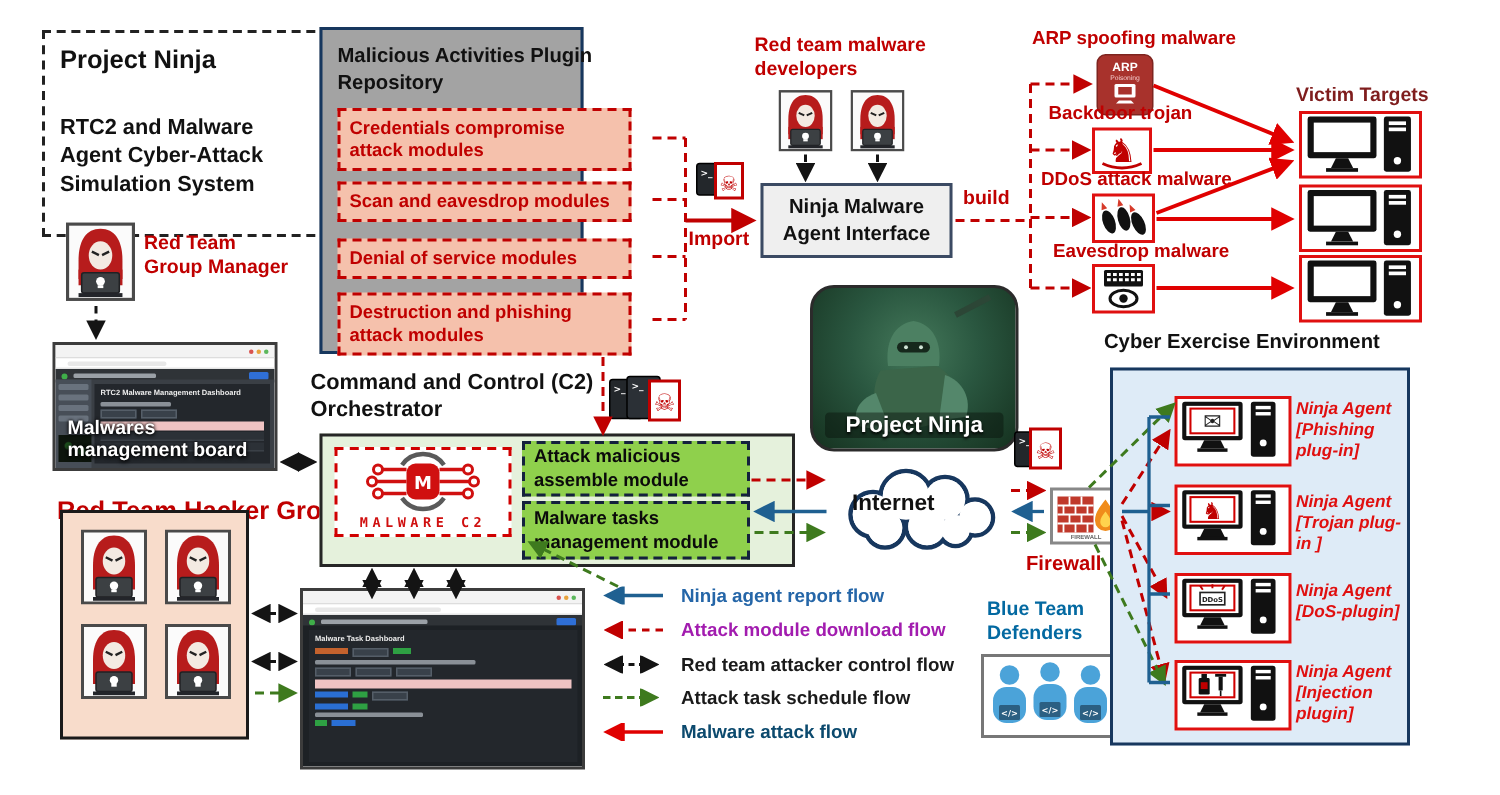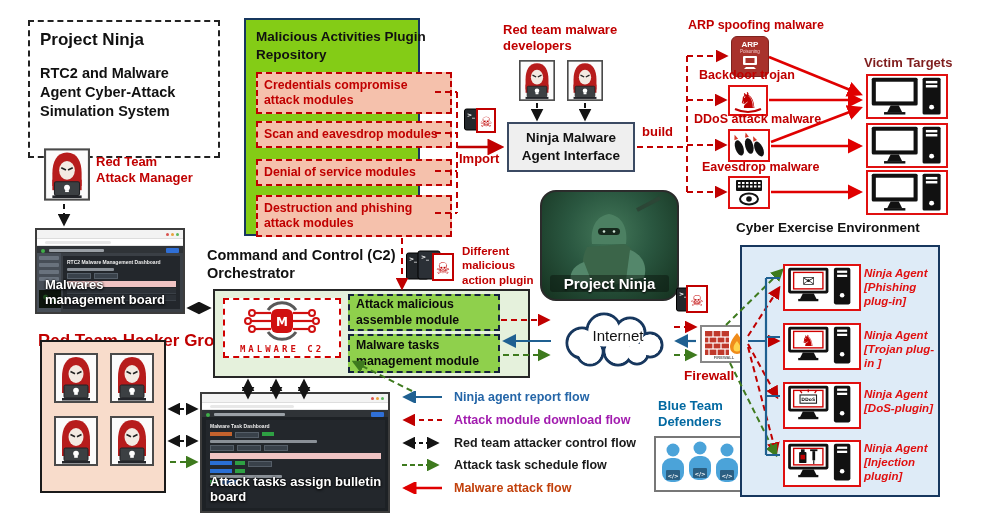--- a/index.html
+++ b/index.html
@@ -4,24 +4,24 @@
 <style>
   html,body{margin:0;padding:0;background:#fff;}
   #page{position:relative;width:1000px;height:530px;background:#fff;overflow:hidden;
         font-family:"Liberation Sans","DejaVu Sans",sans-serif;}
   .abs{position:absolute;}
 
   
   .title-box{left:28px;top:20px;width:168px;height:118px;border:2px dashed #222;background:#fff;
              padding:8px 10px;box-sizing:content-box;}
   .title-box .t1{font-size:17px;font-weight:bold;color:#111;}
-  .title-box .t2{font-size:14.5px;font-weight:bold;color:#111;margin-top:14px;line-height:1.3;}
-
-  
-  .repo{left:213px;top:18px;width:176px;height:218px;background:#84cc16;border:2px solid #17375E;box-sizing:border-box;margin-left:31px;}
+  .title-box .t2{font-size:14.5px;font-weight:bold;color:#111;margin-top:26px;line-height:1.3;}
+
+  
+  .repo{left:213px;top:18px;width:176px;height:218px;background:#a3a3a3;border:2px solid #17375E;box-sizing:border-box;}
   .repo-title{position:absolute;left:10px;top:8px;width:200px;font-size:13.5px;font-weight:bold;color:#111;line-height:1.3;}
   .mod{position:absolute;left:10px;width:196px;background:#F5C1AC;border:2px dashed #C00000;
        color:#C00000;font-weight:bold;font-size:12.3px;line-height:1.25;padding:3px 6px;box-sizing:border-box;
        display:flex;align-items:center;}
   .mod1{top:52px;height:42px;}  .mod2{top:101px;height:27px;}
   .mod3{top:139px;height:27px;} .mod4{top:175px;height:42px;}
 
   .lbl{font-weight:bold;line-height:1.25;}
   .lbl-red{color:#C00000;}
   .lbl-blue{color:#0369a1;}
@@ -51,21 +51,21 @@
   .micon{position:absolute;background:#fff;border:2px solid #E01010;box-sizing:border-box;}
 
   
   .ninja-img{left:540px;top:190px;width:135px;height:107px;border:2px solid #2b2b2b;border-radius:16px;
              background:radial-gradient(circle at 50% 38%, #44785a 0%, #2a5740 45%, #15311f 100%);overflow:hidden;}
   .ninja-cap{position:absolute;left:8px;right:8px;bottom:7px;text-align:center;color:#fff;font-weight:bold;font-size:15px;
              background:rgba(8,18,10,0.45);border-radius:3px;text-shadow:0 1px 2px #000;}
 
   
   .cloud{left:552px;top:303px;width:124px;height:70px;}
-  .cloud-text{position:absolute;left:4px;top:24px;width:100%;text-align:center;font-size:15px;font-weight:normal;color:#111;}
+  .cloud-text{position:absolute;left:16px;top:24px;width:100%;text-align:left;font-size:15px;font-weight:bold;color:#111;}
 
   
   .fwbox{left:700px;top:325px;width:48px;height:38px;background:#fff;border:2px solid #888;box-sizing:border-box;}
   .fwtext{position:absolute;left:0;bottom:1px;width:100%;text-align:center;font-size:4px;color:#666;font-weight:bold;}
   .btbox{left:654px;top:436px;width:92px;height:56px;background:#fff;border:2px solid #777;box-sizing:border-box;}
 
   
   .shot{border:2px solid #3c3c3c;background:#fff;box-sizing:border-box;overflow:hidden;}
   .shot .chrome{height:8px;background:#f3f3f3;border-bottom:1px solid #ddd;position:relative;}
   .shot .dot{position:absolute;top:2.5px;width:3px;height:3px;border-radius:50%;} 
@@ -140,21 +140,21 @@
     <div class="repo-title">Malicious Activities Plugin Repository</div>
     <div class="mod mod1">Credentials compromise attack modules</div>
     <div class="mod mod2">Scan and eavesdrop modules</div>
     <div class="mod mod3">Denial of service modules</div>
     <div class="mod mod4">Destruction and phishing attack modules</div>
   </div>
 
   <svg class="abs" style="left:44px;top:148px" width="46" height="53" viewBox="0 0 44 50">
       <use href="#sym-hacker"></use>
     </svg>
-  <div class="abs lbl lbl-red" style="left:96px;top:154px;width:100px;font-size:13px">Red Team Attack Manager</div>
+  <div class="abs lbl lbl-red" style="left:96px;top:154px;width:100px;font-size:13px">Red Team Group Manager</div>
 
   <div class="abs shot" style="left:35px;top:228px;width:150px;height:86px">
     <div class="chrome">
         <span class="dot dr"></span>
         <span class="dot dy"></span>
         <span class="dot dg"></span>
       </div>
     <div class="urlbar">
         <i></i>
       </div>
@@ -341,21 +341,20 @@
   </div>
 
   <svg class="abs" style="left:406px;top:248px" width="48" height="34" viewBox="0 0 48 34">
     <rect x="0.5" y="5" width="22" height="26" rx="2" fill="#23272b" stroke="#000"></rect>
     <text x="3" y="13" font-size="6" fill="#fff" font-weight="bold">&gt;_</text>
     <rect x="12" y="3" width="22" height="28" rx="2" fill="#2b3036" stroke="#000"></rect>
     <text x="15" y="11" font-size="6" fill="#fff" font-weight="bold">&gt;_</text>
     <rect x="27" y="6" width="20" height="26" fill="#fff" stroke="#C00000" stroke-width="2"></rect>
     <text x="37" y="26" font-size="16" fill="#C00000" text-anchor="middle">☠</text>
   </svg>
-  <div class="abs lbl lbl-red" style="left:462px;top:244px;width:80px;font-size:11.5px">Different malicious action plugin</div>
 
   <div class="abs cloud">
     <svg width="124" height="70" viewBox="0 0 124 70">
       <g fill="#fff" stroke="#17375E" stroke-width="3">
         <circle cx="30" cy="40" r="15"></circle>
           <circle cx="52" cy="28" r="17"></circle>
           <circle cx="78" cy="30" r="15"></circle>
         <circle cx="98" cy="42" r="12"></circle>
           <circle cx="38" cy="49" r="13"></circle>
           <circle cx="66" cy="48" r="14"></circle>
@@ -543,21 +542,20 @@
             <i class="chip blue"></i>
             <i class="chip green" style="width:10px"></i>
           </div>
         <div class="mini-line w40"></div>
         <div class="chip-row">
             <i class="chip green" style="width:8px"></i>
             <i class="chip blue" style="width:16px"></i>
           </div>
       </div>
     </div>
-    <div class="board-label" style="bottom:6px">Attack tasks assign bulletin board</div>
   </div>
 
   <div class="legend-row" style="top:388px">
     <svg width="46" height="12">
         <path d="M44 6 H7" stroke="#1F6091" stroke-width="2.2" marker-end="url(#mb)"></path>
       </svg>
     <span class="txt" style="color:#2566A8">Ninja agent report flow</span>
   </div>
   <div class="legend-row" style="top:411px">
     <svg width="46" height="12">
@@ -574,21 +572,21 @@
   <div class="legend-row" style="top:456px">
     <svg width="46" height="12">
         <path d="M4 6 H39" stroke="#3E7A1E" stroke-width="2" stroke-dasharray="5 3" marker-end="url(#mg)"></path>
       </svg>
     <span class="txt" style="color:#1a1a1a">Attack task schedule flow</span>
   </div>
   <div class="legend-row" style="top:479px">
     <svg width="46" height="12">
         <path d="M44 6 H7" stroke="#E00000" stroke-width="2.4" marker-end="url(#mR)"></path>
       </svg>
-    <span class="txt" style="color:#c2410c">Malware attack flow</span>
+    <span class="txt" style="color:#0c4a6e">Malware attack flow</span>
   </div>
 
   <svg id="overlay" width="1000" height="530" viewBox="0 0 1000 530">
     <defs>
       <marker id="mr" viewBox="0 0 10 10" refX="8" refY="5" markerWidth="6.5" markerHeight="6.5" orient="auto-start-reverse">
           <path d="M0 0 L10 5 L0 10 Z" fill="#C00000"></path>
         </marker>
       <marker id="mR" viewBox="0 0 10 10" refX="8" refY="5" markerWidth="6" markerHeight="6" orient="auto-start-reverse">
           <path d="M0 0 L10 5 L0 10 Z" fill="#E00000"></path>
         </marker>

